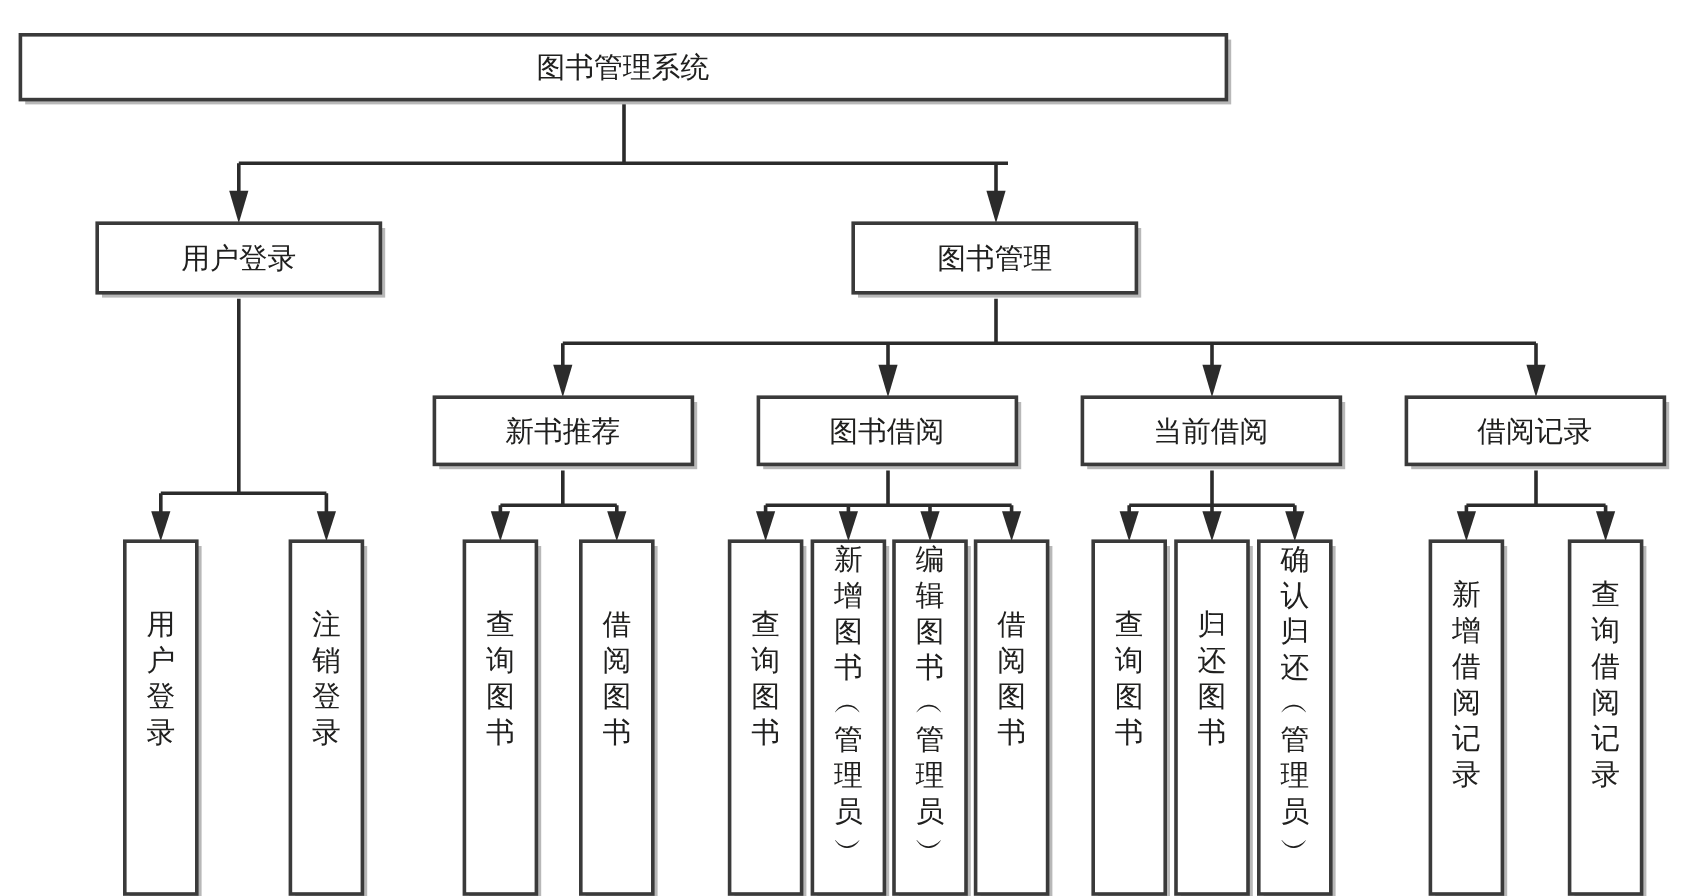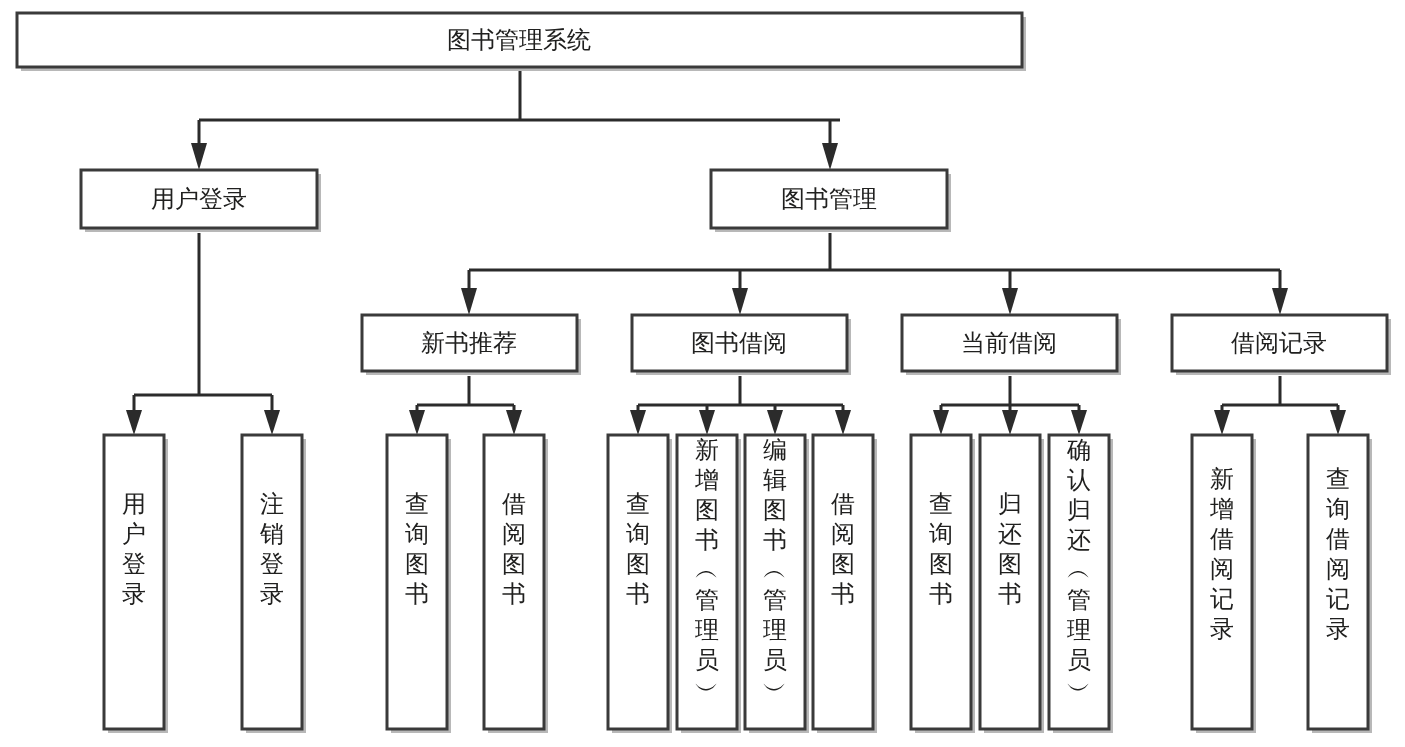--- a/index.html
+++ b/index.html
@@ -11,20 +11,21 @@
     width: 1405px;
     height: 747px;
     font-family: "Liberation Sans", "DejaVu Sans", sans-serif;
     overflow: hidden;
     position: relative;
   }
   #diagram-root {
     position: relative;
     width: 1405px;
     height: 654px;
+    margin-top: 16px;
   }
   svg#tree-svg {
     position: absolute;
     top: 0;
     left: 0;
     width: 1405px;
     height: 747px;
     display: block;
   }
   .node-box {

